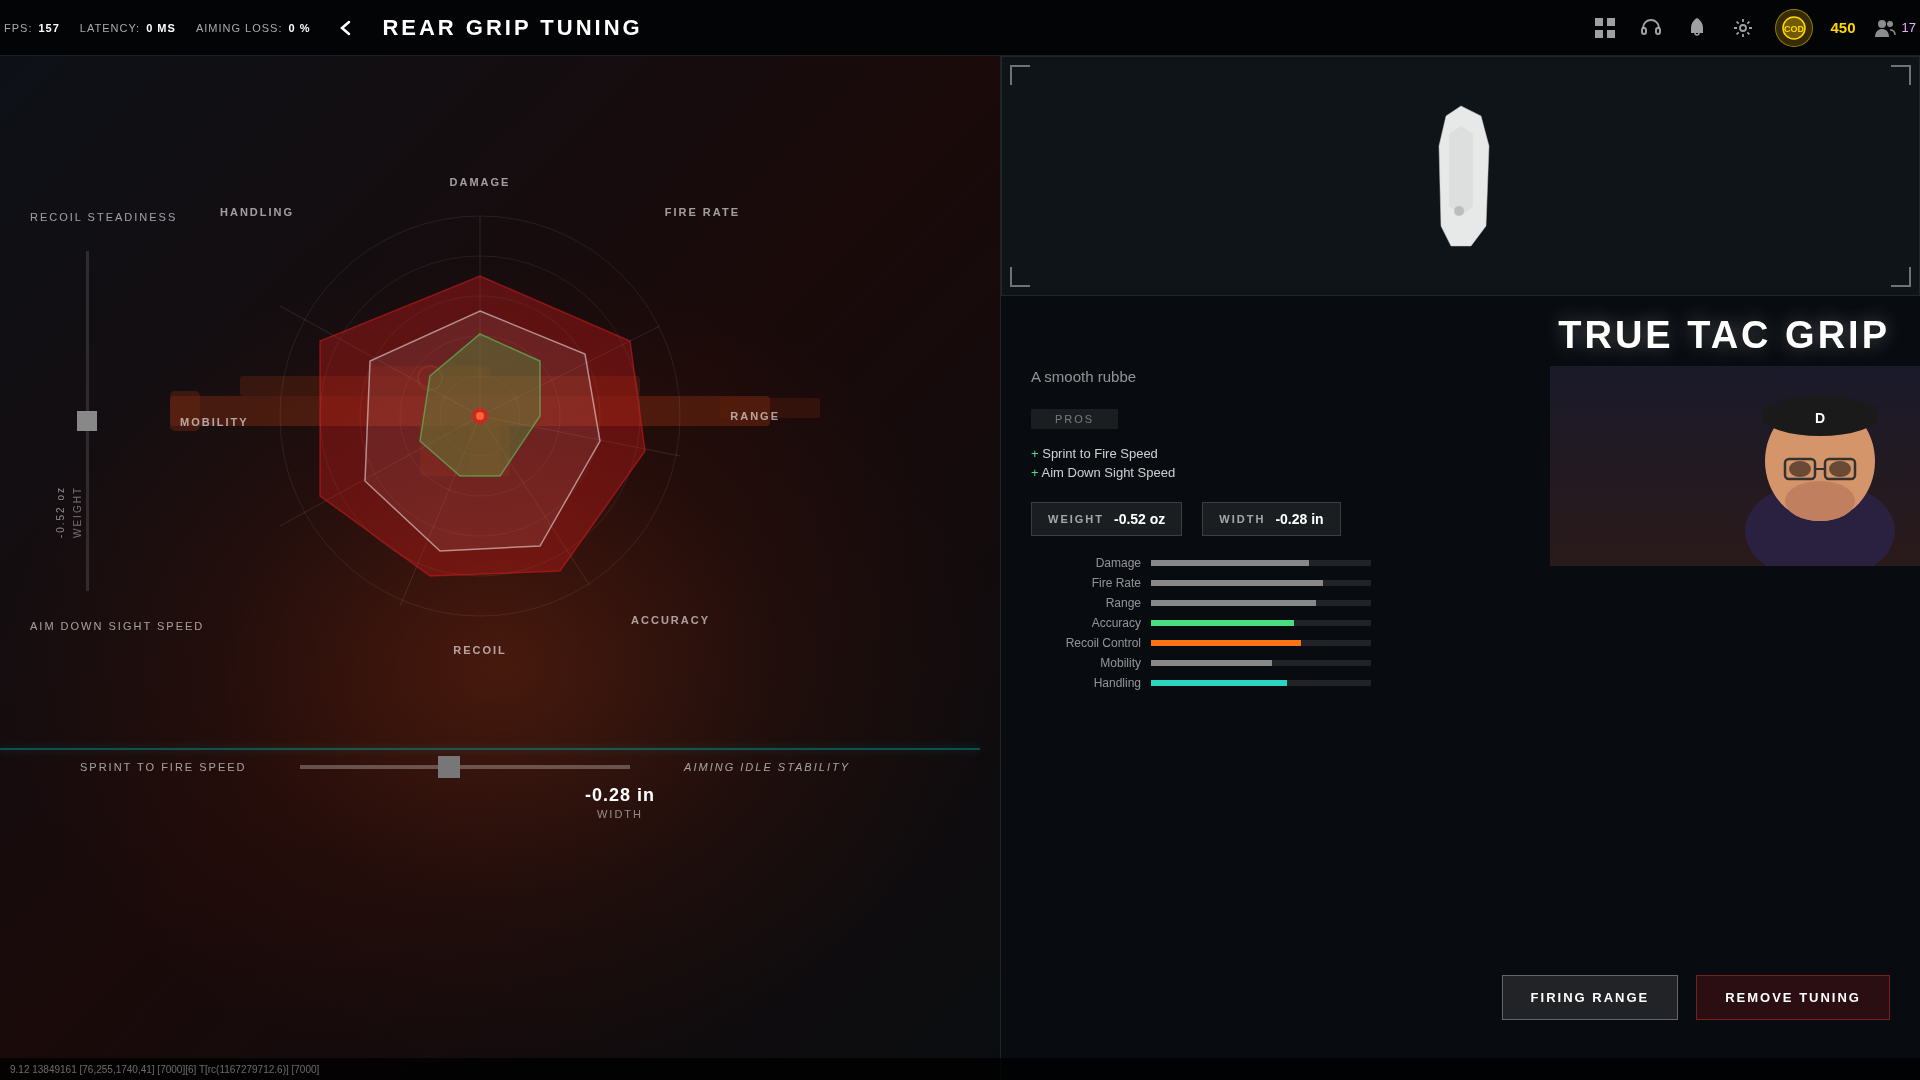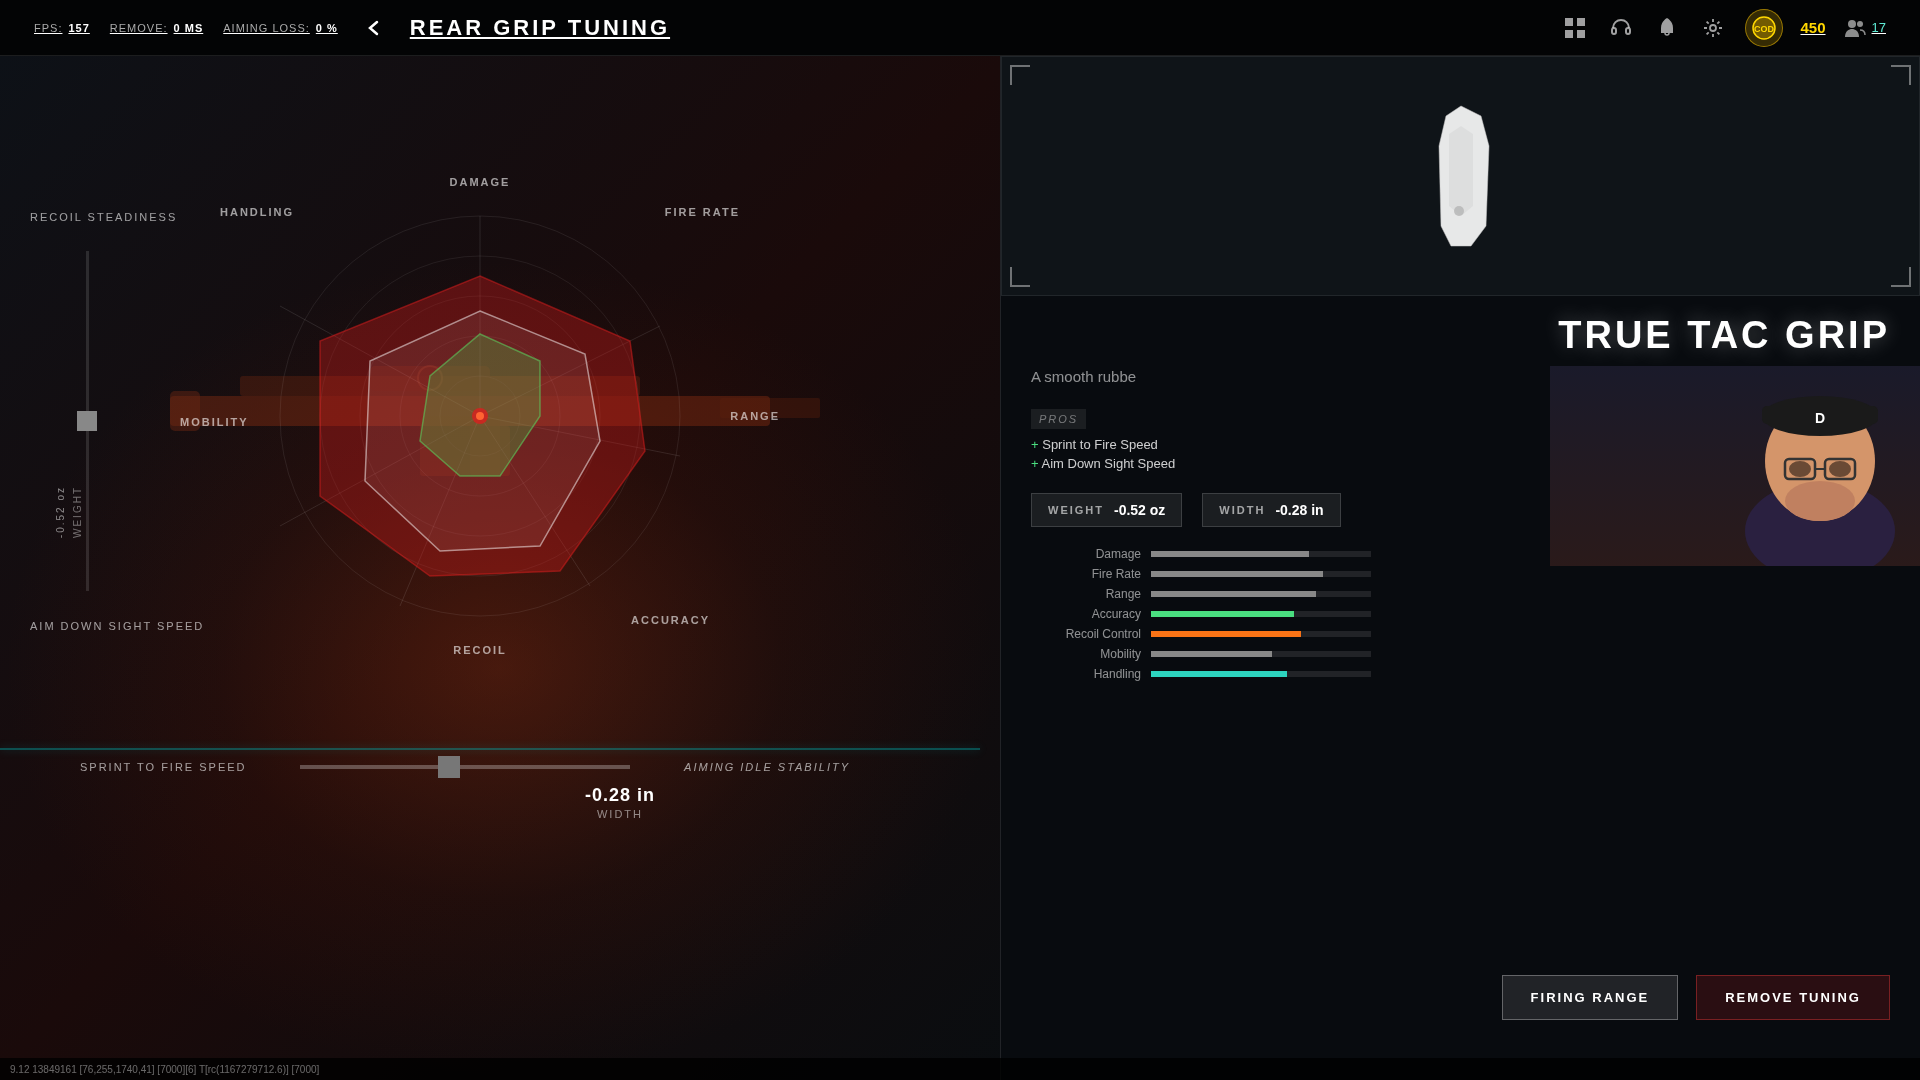--- a/index.html
+++ b/index.html
@@ -13,24 +13,23 @@
     }
 
     
     .top-bar {
       position: absolute;
       top: 0; left: 0; right: 0;
       height: 56px;
       background: rgba(0,0,0,0.7);
       display: flex;
       align-items: center;
-      padding: 0 34px;
+      padding: 0 4px;
       z-index: 100;
       border-bottom: 1px solid rgba(255,255,255,0.1);
-      text-decoration: underline;
     }
     .top-bar-left {
       display: flex;
       align-items: center;
       gap: 20px;
     }
     .back-btn {
       width: 32px; height: 32px;
       display: flex; align-items: center; justify-content: center;
       cursor: pointer;
@@ -84,21 +83,21 @@
     }
     .cp-amount {
       color: #ffd700;
       font-weight: bold;
       font-size: 15px;
     }
     .friends-count {
       display: flex;
       align-items: center;
       gap: 6px;
-      color: #5eead4;
+      color: #f0abfc;
       font-size: 13px;
     }
 
     
     .main-content {
       position: absolute;
       top: 56px; left: 0;
       width: 1000px;
       height: 1024px;
       background: linear-gradient(135deg, #0d1117 0%, #1a0a0a 50%, #0a0d10 100%);
@@ -258,24 +257,23 @@
 
     .pros-section {
       margin-bottom: 20px;
     }
     .pros-header {
       font-size: 11px;
       letter-spacing: 2px;
       color: rgba(255,255,255,0.4);
       text-transform: uppercase;
       background: rgba(255,255,255,0.08);
-      padding: 4px 8px;
+      padding: 4px 24px;
       display: inline-block;
-      margin-bottom: 6px;
-      font-style: italic;
+      margin-bottom: 15px;
     }
     .pro-item {
       font-size: 13px;
       color: rgba(255,255,255,0.8);
       padding: 2px 0;
     }
     .pro-item::before {
       content: '+ ';
       color: #4ade80;
     }
@@ -402,21 +400,21 @@
 <body>
 
 <div class="top-bar">
   <div class="top-bar-left">
     <div class="stats-bar">
       <div class="stat-item">
         <span class="stat-label">FPS:</span>
         <span class="stat-value">157</span>
       </div>
       <div class="stat-item">
-        <span class="stat-label">REMOVE:</span>
+        <span class="stat-label">LATENCY:</span>
         <span class="stat-value">0 MS</span>
       </div>
       <div class="stat-item">
         <span class="stat-label">AIMING LOSS:</span>
         <span class="stat-value">0 %</span>
       </div>
     </div>
 
     <div class="back-btn">
       <svg width="20" height="20" viewBox="0 0 20 20" fill="white">

